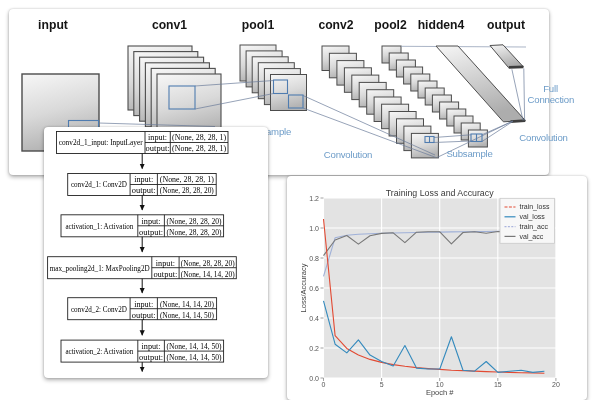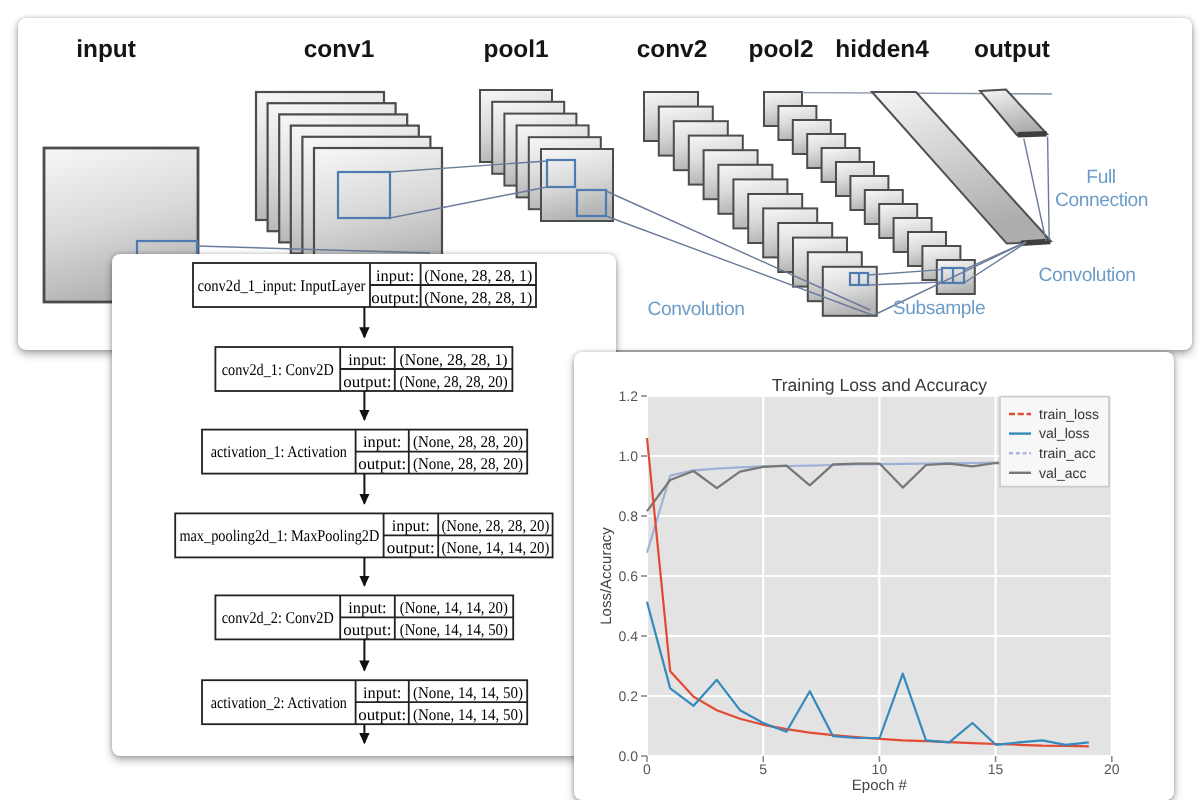--- a/index.html
+++ b/index.html
@@ -4,21 +4,21 @@
 <style>
 html,body{margin:0;padding:0;}
 body{width:600px;height:400px;background:#ffffff;position:relative;overflow:hidden;
      font-family:"Liberation Sans",sans-serif;}
 .card{position:absolute;background:#ffffff;border-radius:4px;
       box-shadow:0 2px 4px rgba(0,0,0,0.32), 0 0 2px rgba(0,0,0,0.22);}
 </style>
 </head>
 <body>
 
-<div class="card" style="left:9px;top:9px;width:587px;height:166px;">
+<div class="card" style="left:9px;top:9px;width:540px;height:166px;">
 <svg width="587" height="166" viewBox="9 9 587 166">
 <defs>
 <linearGradient id="gsq" x1="0" y1="0" x2="0.25" y2="1">
  <stop offset="0" stop-color="#f7f7f7"></stop>
  <stop offset="0.55" stop-color="#d9d9d9"></stop>
  <stop offset="1" stop-color="#b4b4b4"></stop>
 </linearGradient>
 <linearGradient id="gbar" x1="0" y1="0" x2="0.35" y2="1">
  <stop offset="0" stop-color="#f6f6f6"></stop>
  <stop offset="1" stop-color="#adadad"></stop>
@@ -124,21 +124,21 @@
  <text x="268" y="134.5">Subsample</text>
  <text x="348" y="157.5">Convolution</text>
  <text x="469.5" y="157">Subsample</text>
  <text x="550.5" y="91.5">Full</text>
  <text x="550.8" y="103">Connection</text>
  <text x="543.5" y="140.5">Convolution</text>
 </g>
 </svg>
 </div>
 
-<div class="card" style="left:56px;top:127px;width:224px;height:251px;padding-left:28px;">
+<div class="card" style="left:44px;top:127px;width:224px;height:251px;">
 <svg width="200" height="251" viewBox="56 127 200 251">
 <defs>
 <marker id="arr" markerWidth="7" markerHeight="7" refX="5" refY="3" orient="auto">
  <path d="M0,0.4 L5.6,3 L0,5.6 z" fill="#111111"></path>
 </marker>
 </defs>
 <g stroke="#222222" stroke-width="0.9" fill="none">
 
  <rect x="68.5" y="131.5" width="171.5" height="22"></rect>
  <line x1="157" y1="131.5" x2="157" y2="153.5"></line>

